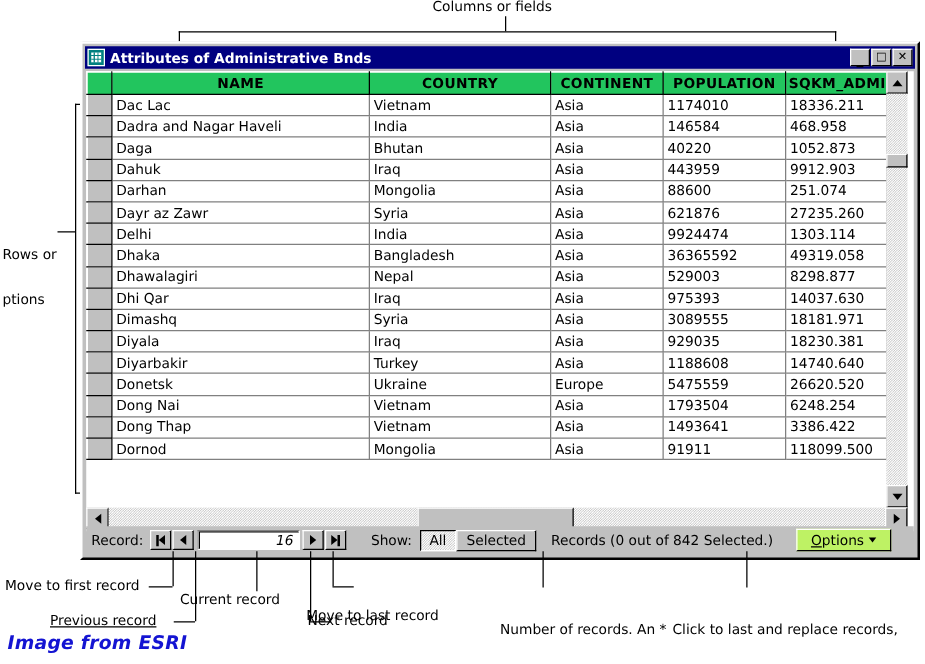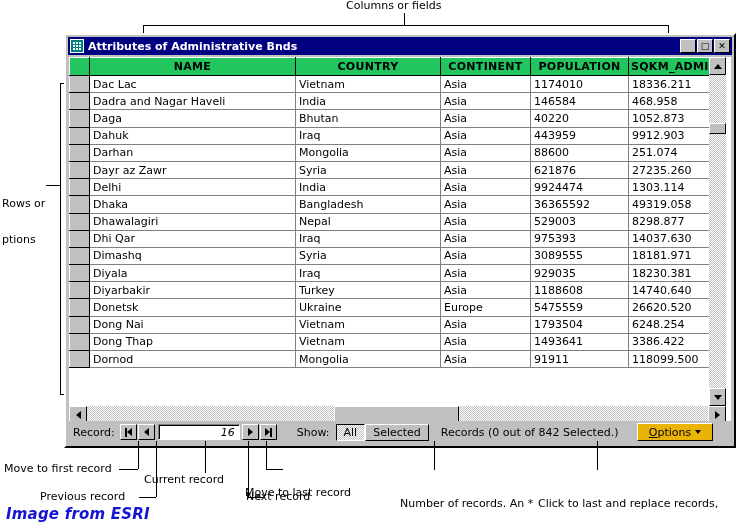--- a/index.html
+++ b/index.html
@@ -255,21 +255,21 @@
   }
   .showbtn.raised{
     border-top:1px solid #ffffff;
     border-left:1px solid #ffffff;
     border-right:1px solid #000;
     border-bottom:1px solid #000;
   }
   #optbtn{
     height:18px;
     min-width:76px;
-    background:#eab308;
+    background:#bef264;
     border-top:1px solid #ffffff;
     border-left:1px solid #ffffff;
     border-right:1px solid #000;
     border-bottom:1px solid #000;
     box-sizing:border-box;
     display:flex;align-items:center;justify-content:center;
     gap:4px;
     font-size:11px;
     padding:0 8px;
     cursor:default;
@@ -534,21 +534,21 @@
     </div>
   </div>
 </div>
 
 <div class="line-v" style="left:138px;top:441px;height:28px;"></div>
 <div class="line-h" style="left:119px;top:469px;width:19px;"></div>
 <div class="ann" style="left:4px;top:463px;">Move to first record</div>
 
 <div class="line-v" style="left:156px;top:441px;height:56px;"></div>
 <div class="line-h" style="left:139px;top:497px;width:17px;"></div>
-<div class="ann" style="left:40px;top:491px;">Previous record</div>
+<div class="ann" style="left:40px;top:491px;text-decoration:underline;">Previous record</div>
 
 <div class="line-v" style="left:205px;top:441px;height:32px;"></div>
 <div class="ann" style="left:144px;top:474px;">Current record</div>
 
 <div class="line-v" style="left:248px;top:441px;height:56px;"></div>
 <div class="line-h" style="left:248px;top:497px;width:17px;"></div>
 <div class="ann" style="left:246px;top:491px;">Next record</div>
 
 <div class="line-v" style="left:266px;top:441px;height:28px;"></div>
 <div class="line-h" style="left:266px;top:469px;width:17px;"></div>

